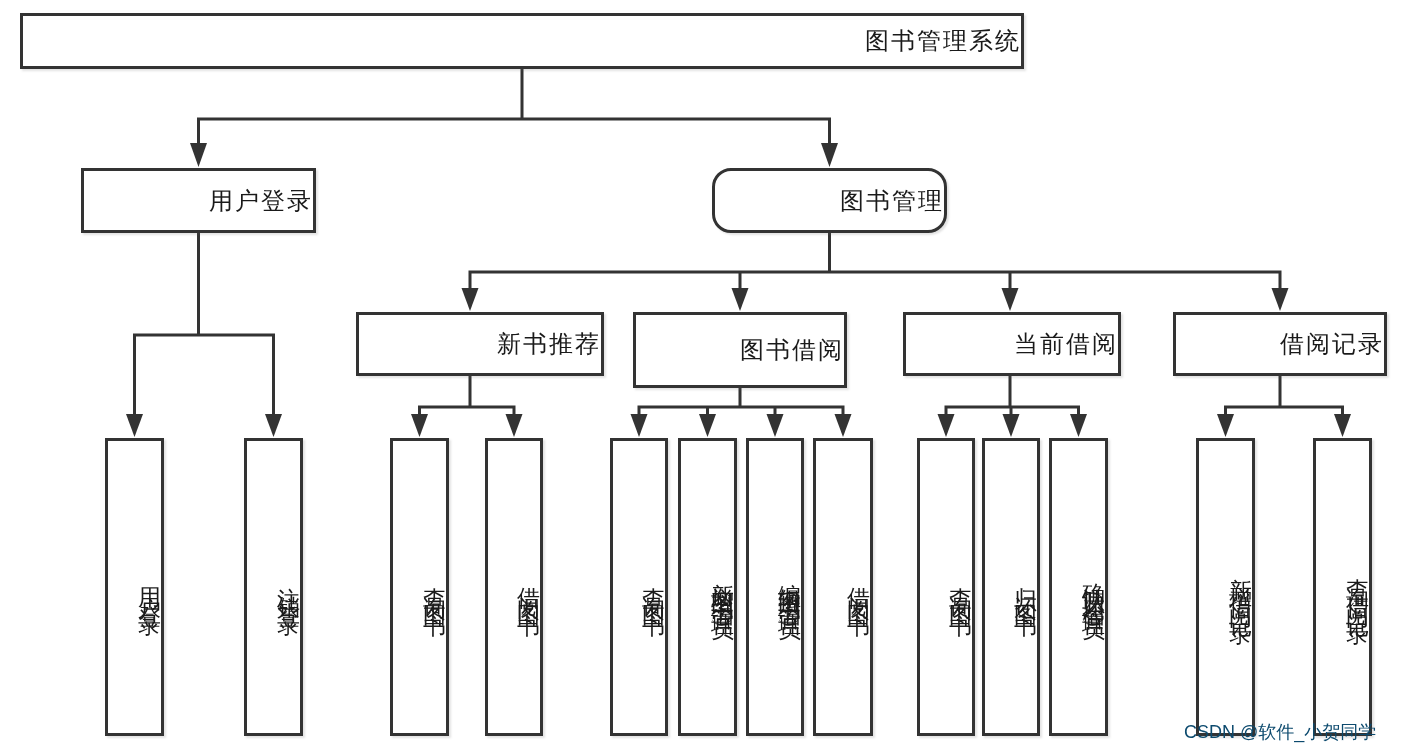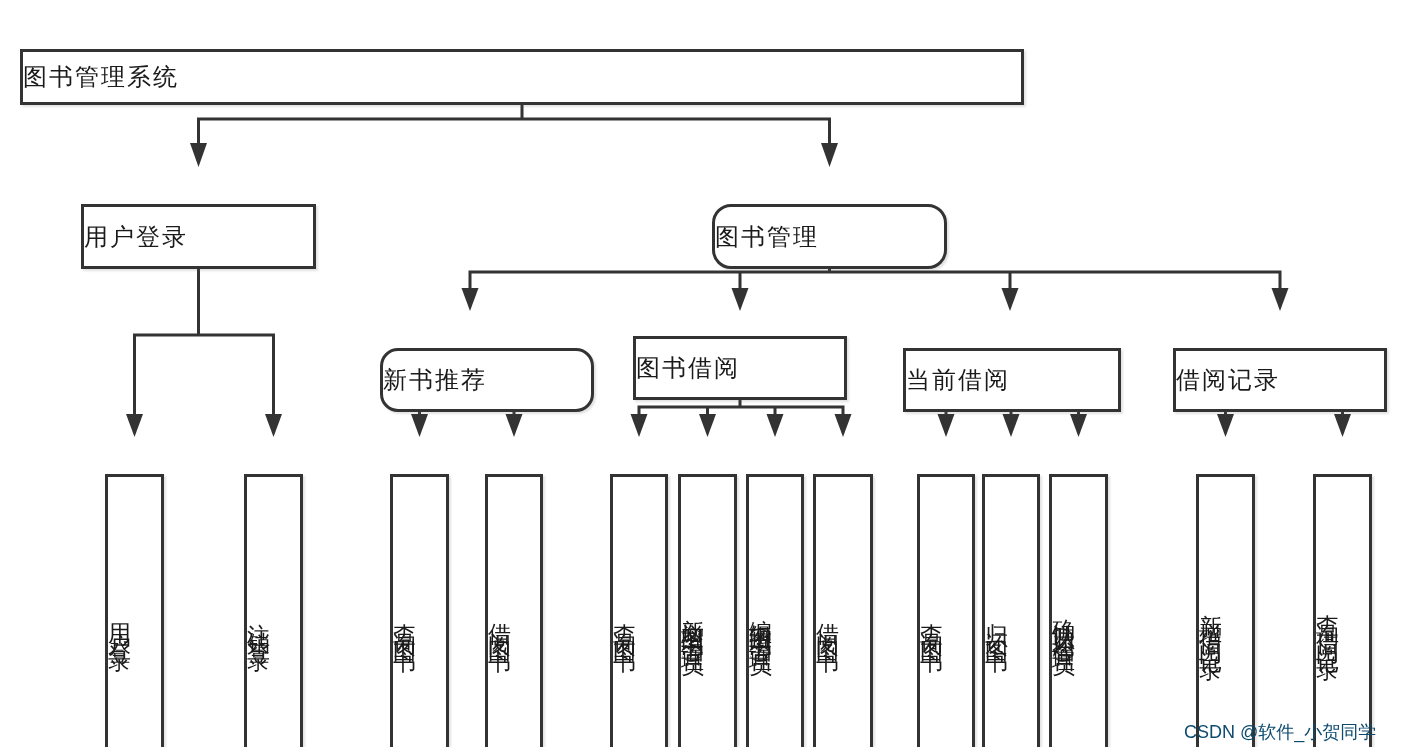--- a/index.html
+++ b/index.html
@@ -12,24 +12,23 @@
     overflow:hidden;
   }
   .connectors{position:absolute;left:0;top:0;z-index:1;}
   .node{
     position:absolute;
     box-sizing:border-box;
     background:#ffffff;
     border:3px solid #333333;
     display:flex;
     align-items:center;
-    justify-content:flex-start;
+    justify-content:flex-end;
     z-index:2;
     box-shadow:2px 2px 2px rgba(100,100,100,0.18);
-    margin-top:36px;
   }
   .node--h span{
     font-size:24px;
     letter-spacing:2px;
     white-space:nowrap;
   }
   .node--leaf span{
     writing-mode:vertical-rl;
     text-orientation:mixed;
     font-size:23px;
@@ -98,24 +97,24 @@
     <span>图书管理系统</span>
   </div>
 
   <div class="node node--h" style="left:81px;top:168px;width:235px;height:65px;">
     <span>用户登录</span>
   </div>
   <div class="node node--h" style="left:712px;top:168px;width:235px;height:65px;border-radius:19px;">
     <span>图书管理</span>
   </div>
 
-  <div class="node node--h" style="left:380px;top:312px;width:214px;height:64px;border-radius:18px;">
+  <div class="node node--h" style="left:356px;top:312px;width:248px;height:64px;">
     <span>新书推荐</span>
   </div>
-  <div class="node node--h" style="left:633px;top:300px;width:214px;height:64px;">
+  <div class="node node--h" style="left:633px;top:312px;width:214px;height:76px;">
     <span>图书借阅</span>
   </div>
   <div class="node node--h" style="left:903px;top:312px;width:218px;height:64px;">
     <span>当前借阅</span>
   </div>
   <div class="node node--h" style="left:1173px;top:312px;width:214px;height:64px;">
     <span>借阅记录</span>
   </div>
 
   <div class="node node--leaf" style="left:105px;top:438px;width:59px;height:298px;">

